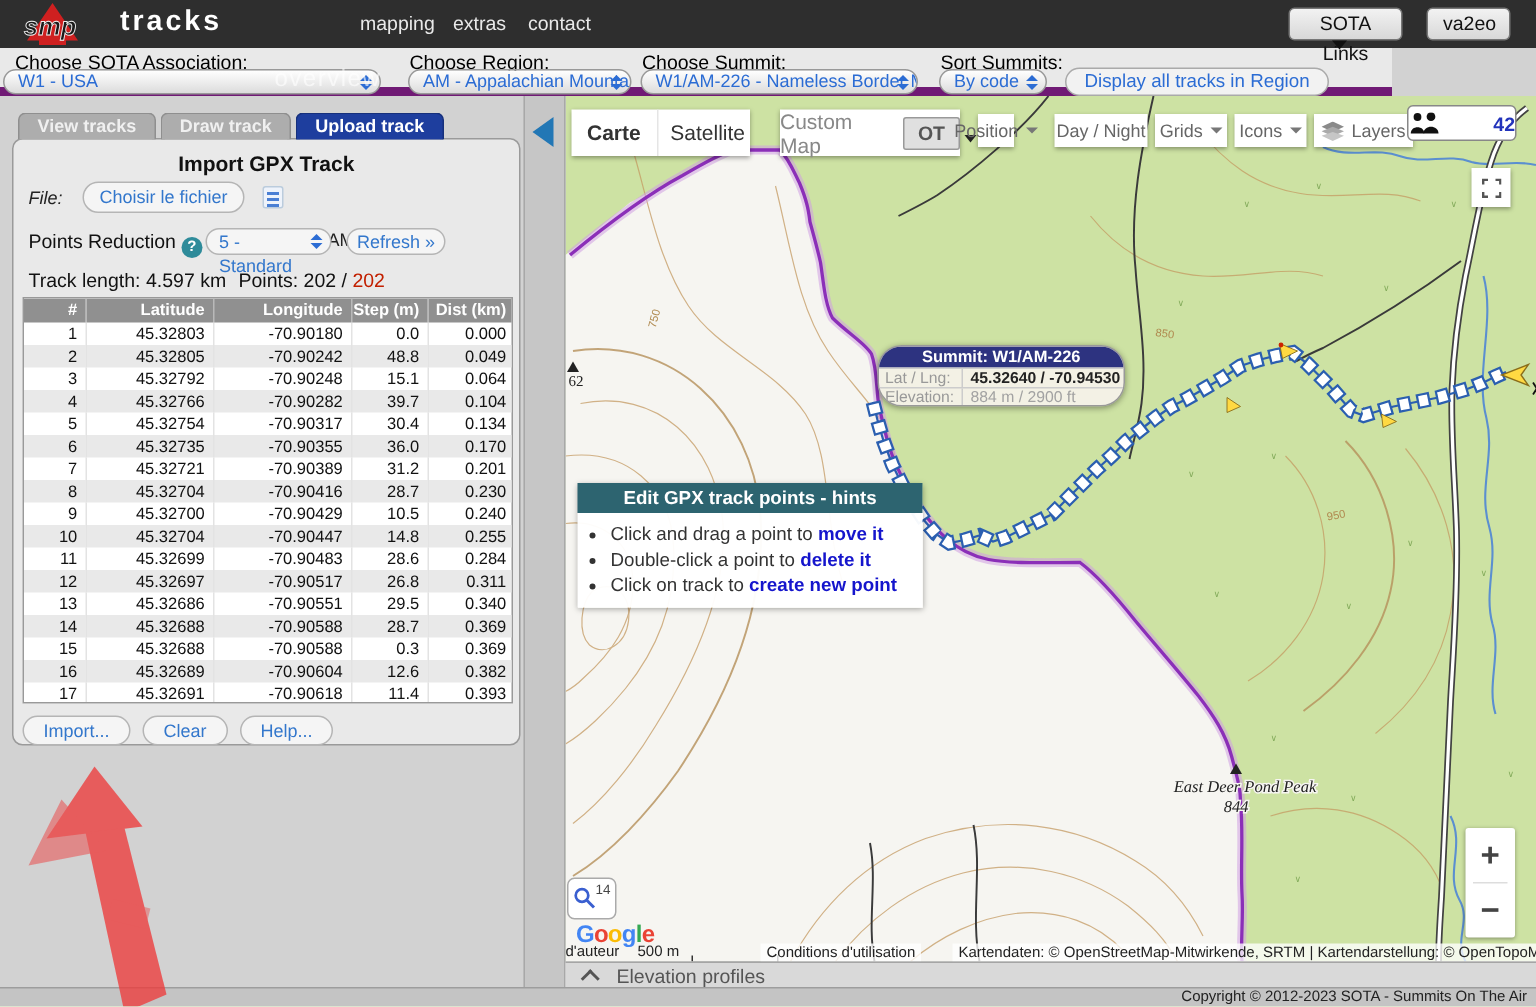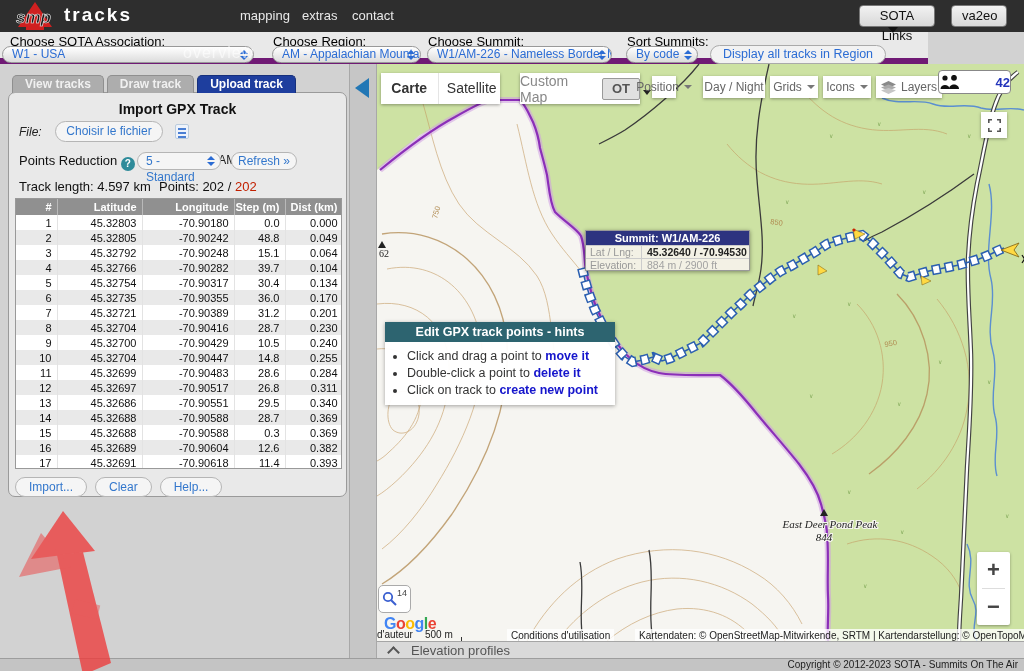--- a/index.html
+++ b/index.html
@@ -2,21 +2,21 @@
 <html><head>
 <meta charset="utf-8">
 <style>
   * { margin:0; padding:0; box-sizing:border-box; }
   html,body { width:1024px; height:671px; font-family:"Liberation Sans", sans-serif; }
   #app { position:relative; width:1024px; height:671px; background:#d2d2d2; overflow:hidden; }
 
   
   .navbar { position:absolute; left:0; top:0; width:1024px; height:32px; background:#2e2e2e; z-index:40; }
   .logo { position:absolute; left:8px; top:1px; width:54px; height:30px; }
-  .brand { position:absolute; left:64px; top:4px; color:#fff; font-size:19px; font-weight:bold; letter-spacing:2px; }
+  .brand { position:absolute; left:80px; top:4px; color:#fff; font-size:19px; font-weight:bold; letter-spacing:2px; }
   .nav-item { position:absolute; top:8px; color:#e9e9e9; font-size:13px; cursor:pointer; }
   .nav-btn { position:absolute; top:5px; height:22px; background:linear-gradient(#f2f2f2,#d8d8d8); border:1px solid #777; border-radius:4px; font-size:13px; color:#111; text-align:center; line-height:20px; padding:0 10px; cursor:pointer; }
   .sota-caret { position:absolute; left:888px; top:27px; width:0; height:0; border-left:5px solid transparent; border-right:5px solid transparent; border-top:6px solid #111; z-index:41; }
 
   
   .filterbar { position:absolute; left:0; top:32px; width:928px; height:32px; background:#e9e9e9; border-bottom:6px solid #701a75; z-index:39; }
   .flabel { position:absolute; top:2px; font-size:13px; color:#000; white-space:nowrap; }
   .fselect { position:absolute; top:14px; height:17px; border:1px solid #999; border-radius:9px; background:linear-gradient(#ffffff,#dcdcdc); color:#2b6cd4; font-size:12px; line-height:15px; padding:0 18px 0 9px; white-space:nowrap; overflow:hidden; cursor:pointer; }
   .updown { position:absolute; right:5px; top:3px; width:8px; height:10px; }
   .updown i { display:block; width:0; height:0; border-left:4px solid transparent; border-right:4px solid transparent; }
@@ -73,21 +73,21 @@
   .zoomctl { position:absolute; left:600px; top:488px; width:33px; height:73px; background:#fff; box-shadow:0 1px 3px rgba(0,0,0,.35); border-radius:2px; display:flex; flex-direction:column; cursor:pointer; }
   .zoomctl div { flex:1; display:flex; align-items:center; justify-content:center; font-size:22px; color:#444; font-weight:bold; }
   .zoomctl .sep { flex:0 0 1px; background:#ddd; margin:0 5px; }
   .magbtn { position:absolute; left:1px; top:521px; width:33px; height:28px; background:#fff; border:1px solid #aaa; border-radius:5px; cursor:pointer; }
   .magbtn .lvl { position:absolute; right:3px; top:2px; font-size:9px; color:#444; }
   .glogo { position:absolute; left:7px; top:551px; font-size:16px; font-weight:bold; letter-spacing:-0.5px; }
   .attr { position:absolute; top:565px; font-size:10px; color:#222; white-space:nowrap; }
   .attr-strip { background:rgba(255,255,255,.78); padding:1px 4px; }
   .scalebar { position:absolute; left:84px; top:573px; width:58px; height:5px; border-left:1px solid #333; border-right:1px solid #333; border-bottom:1px solid #333; }
 
-  .popup { position:absolute; left:208px; top:166px; width:165px; z-index:20; border-radius:0; box-shadow:0 1px 4px rgba(0,0,0,.4); overflow:hidden; border:1px solid #999; background:rgba(244,241,233,.95); }
+  .popup { position:absolute; left:208px; top:166px; width:165px; z-index:20; border-radius:16px; box-shadow:0 1px 4px rgba(0,0,0,.4); overflow:hidden; border:1px solid #999; background:rgba(244,241,233,.95); }
   .popup .hd { background:#2d3380; color:#fff; font-size:11px; font-weight:bold; text-align:center; height:14px; line-height:14px; }
   .popup .row { display:flex; font-size:10.5px; height:12.5px; line-height:12.5px; border-top:1px solid #ccc; }
   .popup .row .lab { width:56px; color:#999; padding-left:4px; border-right:1px solid #ccc; }
   .popup .row .val { padding-left:5px; color:#222; }
   .popup .row .val.bold { font-weight:bold; }
   .popup .row .val.dim { color:#a2a2a2; }
 
   .hints { position:absolute; left:8px; top:258px; width:230px; z-index:20; box-shadow:0 1px 4px rgba(0,0,0,.35); }
   .hints .hd { background:#2d6470; color:#fff; font-size:12.5px; font-weight:bold; text-align:center; height:20px; line-height:20px; }
   .hints .bd { background:rgba(255,255,255,.96); padding:6px 6px 6px 22px; }

